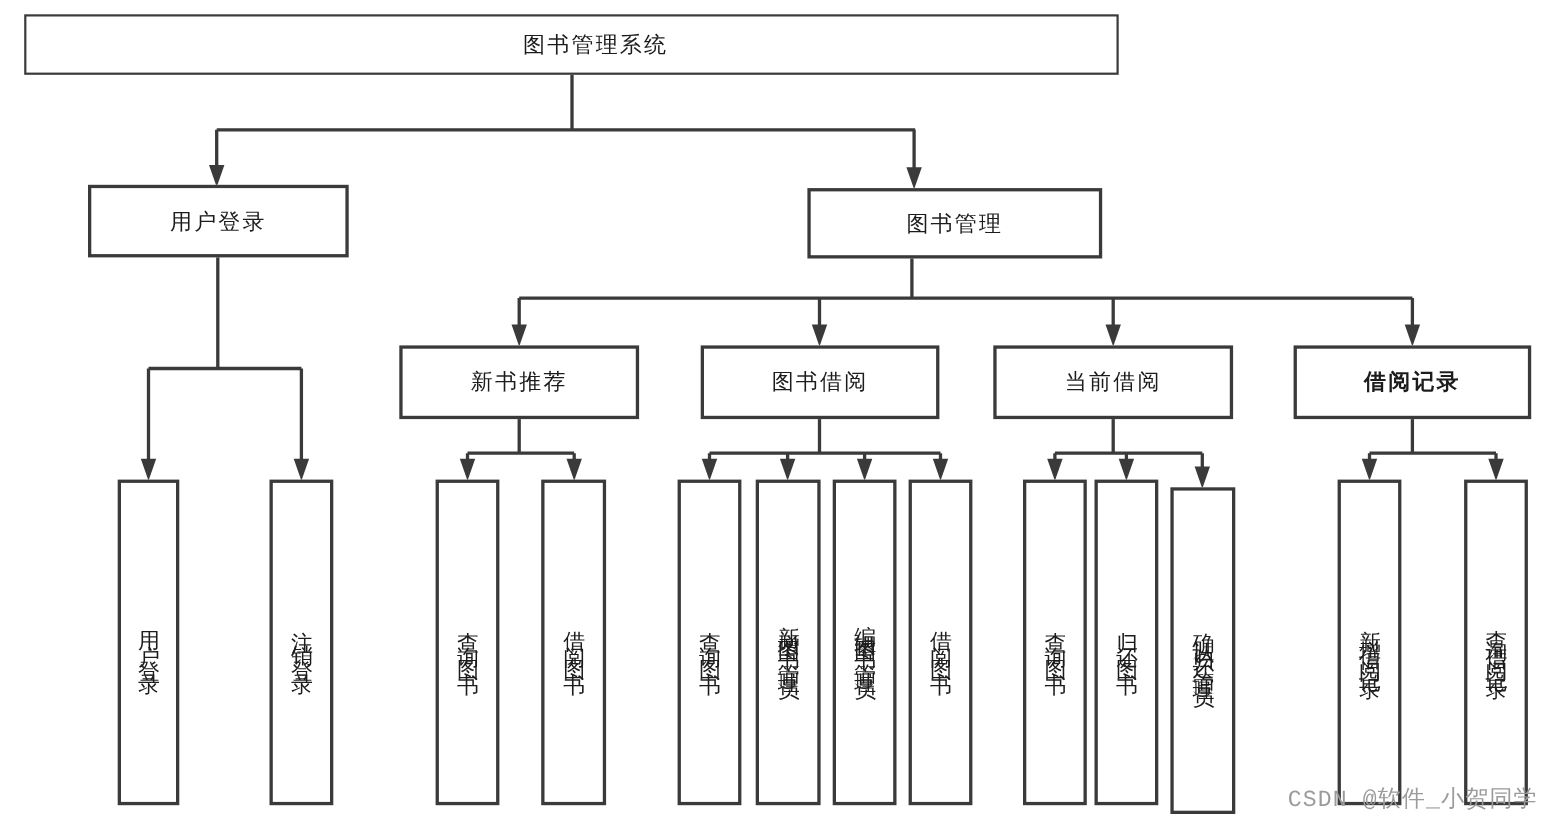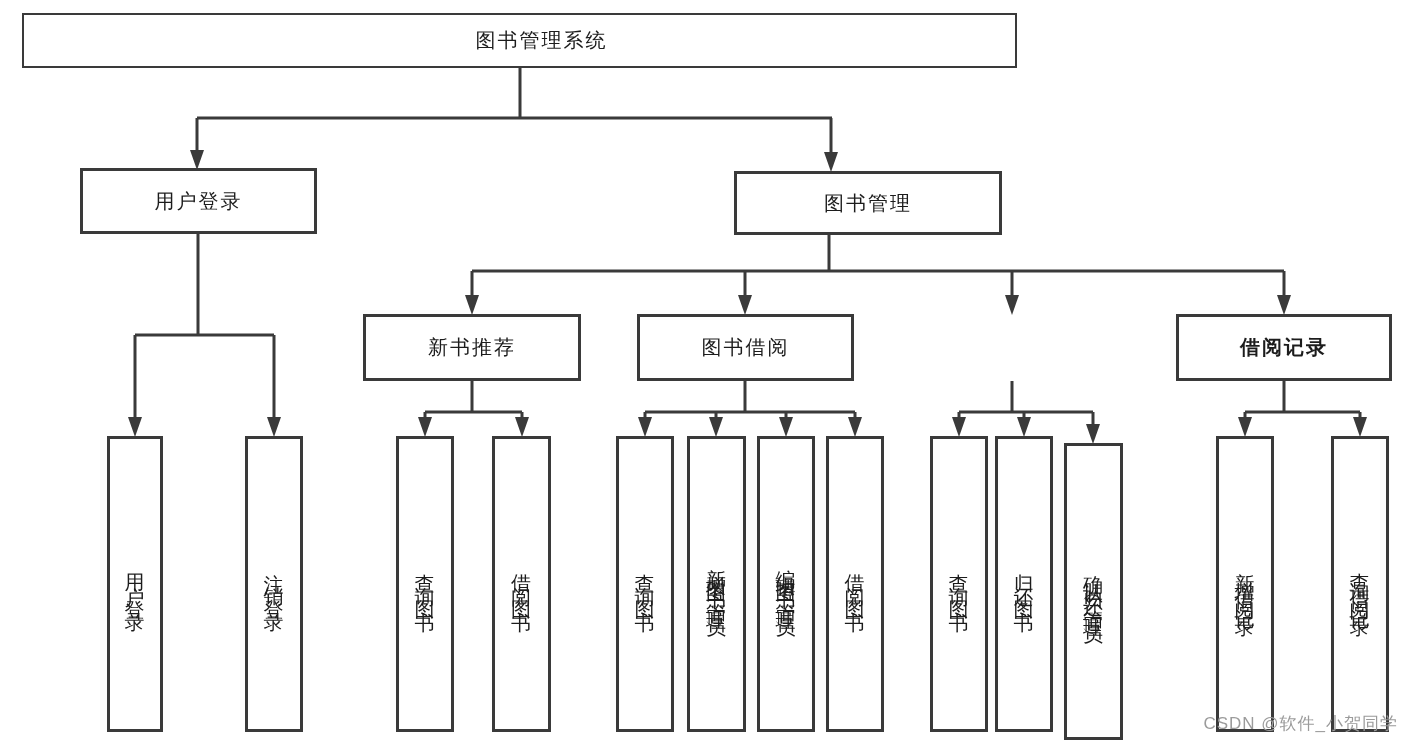--- a/index.html
+++ b/index.html
@@ -48,24 +48,25 @@
   }
   .v4{letter-spacing:13px;}
   .v6{letter-spacing:9px;}
   .v9{letter-spacing:7px;}
   .watermark{
     position:absolute;
     top:712px;
     left:1130px;
     width:268px;
     text-align:right;
-    font-size:17px;
+    font-size:21px;
     letter-spacing:1px;
     color:var(--watermark);
     z-index:5;
+    font-family:Liberation Mono, monospace;
   }
 </style>
 </head>
 <body>
 
 <div class="stage">
 
   <svg class="connectors" viewBox="0 0 1405 747" xmlns="http://www.w3.org/2000/svg">
     <g stroke="var(--line)" stroke-width="3" fill="none">
       <path d="M520,67 L520,118 M197,118 L832,118 M197,118 L197,152 M831,118 L831,154"></path>
@@ -99,20 +100,21 @@
     </g>
   </svg>
 
   <div class="node root" style="left:22px;top:13px;width:995px;height:55px;padding-left:44px;">图书管理系统</div>
 
   <div class="node" style="left:80px;top:168px;width:237px;height:66px;">用户登录</div>
   <div class="node" style="left:710px;top:171px;width:268px;height:64px;margin-left:24px;">图书管理</div>
 
   <div class="node" style="left:637px;top:314px;width:217px;height:67px;">图书借阅</div>
   <div class="node" style="left:363px;top:314px;width:218px;height:67px;">新书推荐</div>
+  <div class="node" style="left:903px;top:314px;width:218px;height:67px;">当前借阅</div>
   <div class="node" style="left:1176px;top:314px;width:216px;height:67px;font-weight:bold;">借阅记录</div>
 
   <div class="node vnode v4" style="left:107px;top:436px;width:56px;height:296px;">用户登录</div>
   <div class="node vnode v4" style="left:245px;top:436px;width:58px;height:296px;">注销登录</div>
 
   <div class="node vnode v4" style="left:396px;top:436px;width:58px;height:296px;">查询图书</div>
   <div class="node vnode v4" style="left:492px;top:436px;width:59px;height:296px;">借阅图书</div>
 
   <div class="node vnode v4" style="left:616px;top:436px;width:58px;height:296px;">查询图书</div>
   <div class="node vnode v9" style="left:687px;top:436px;width:59px;height:296px;">新增图书（管理员）</div>

